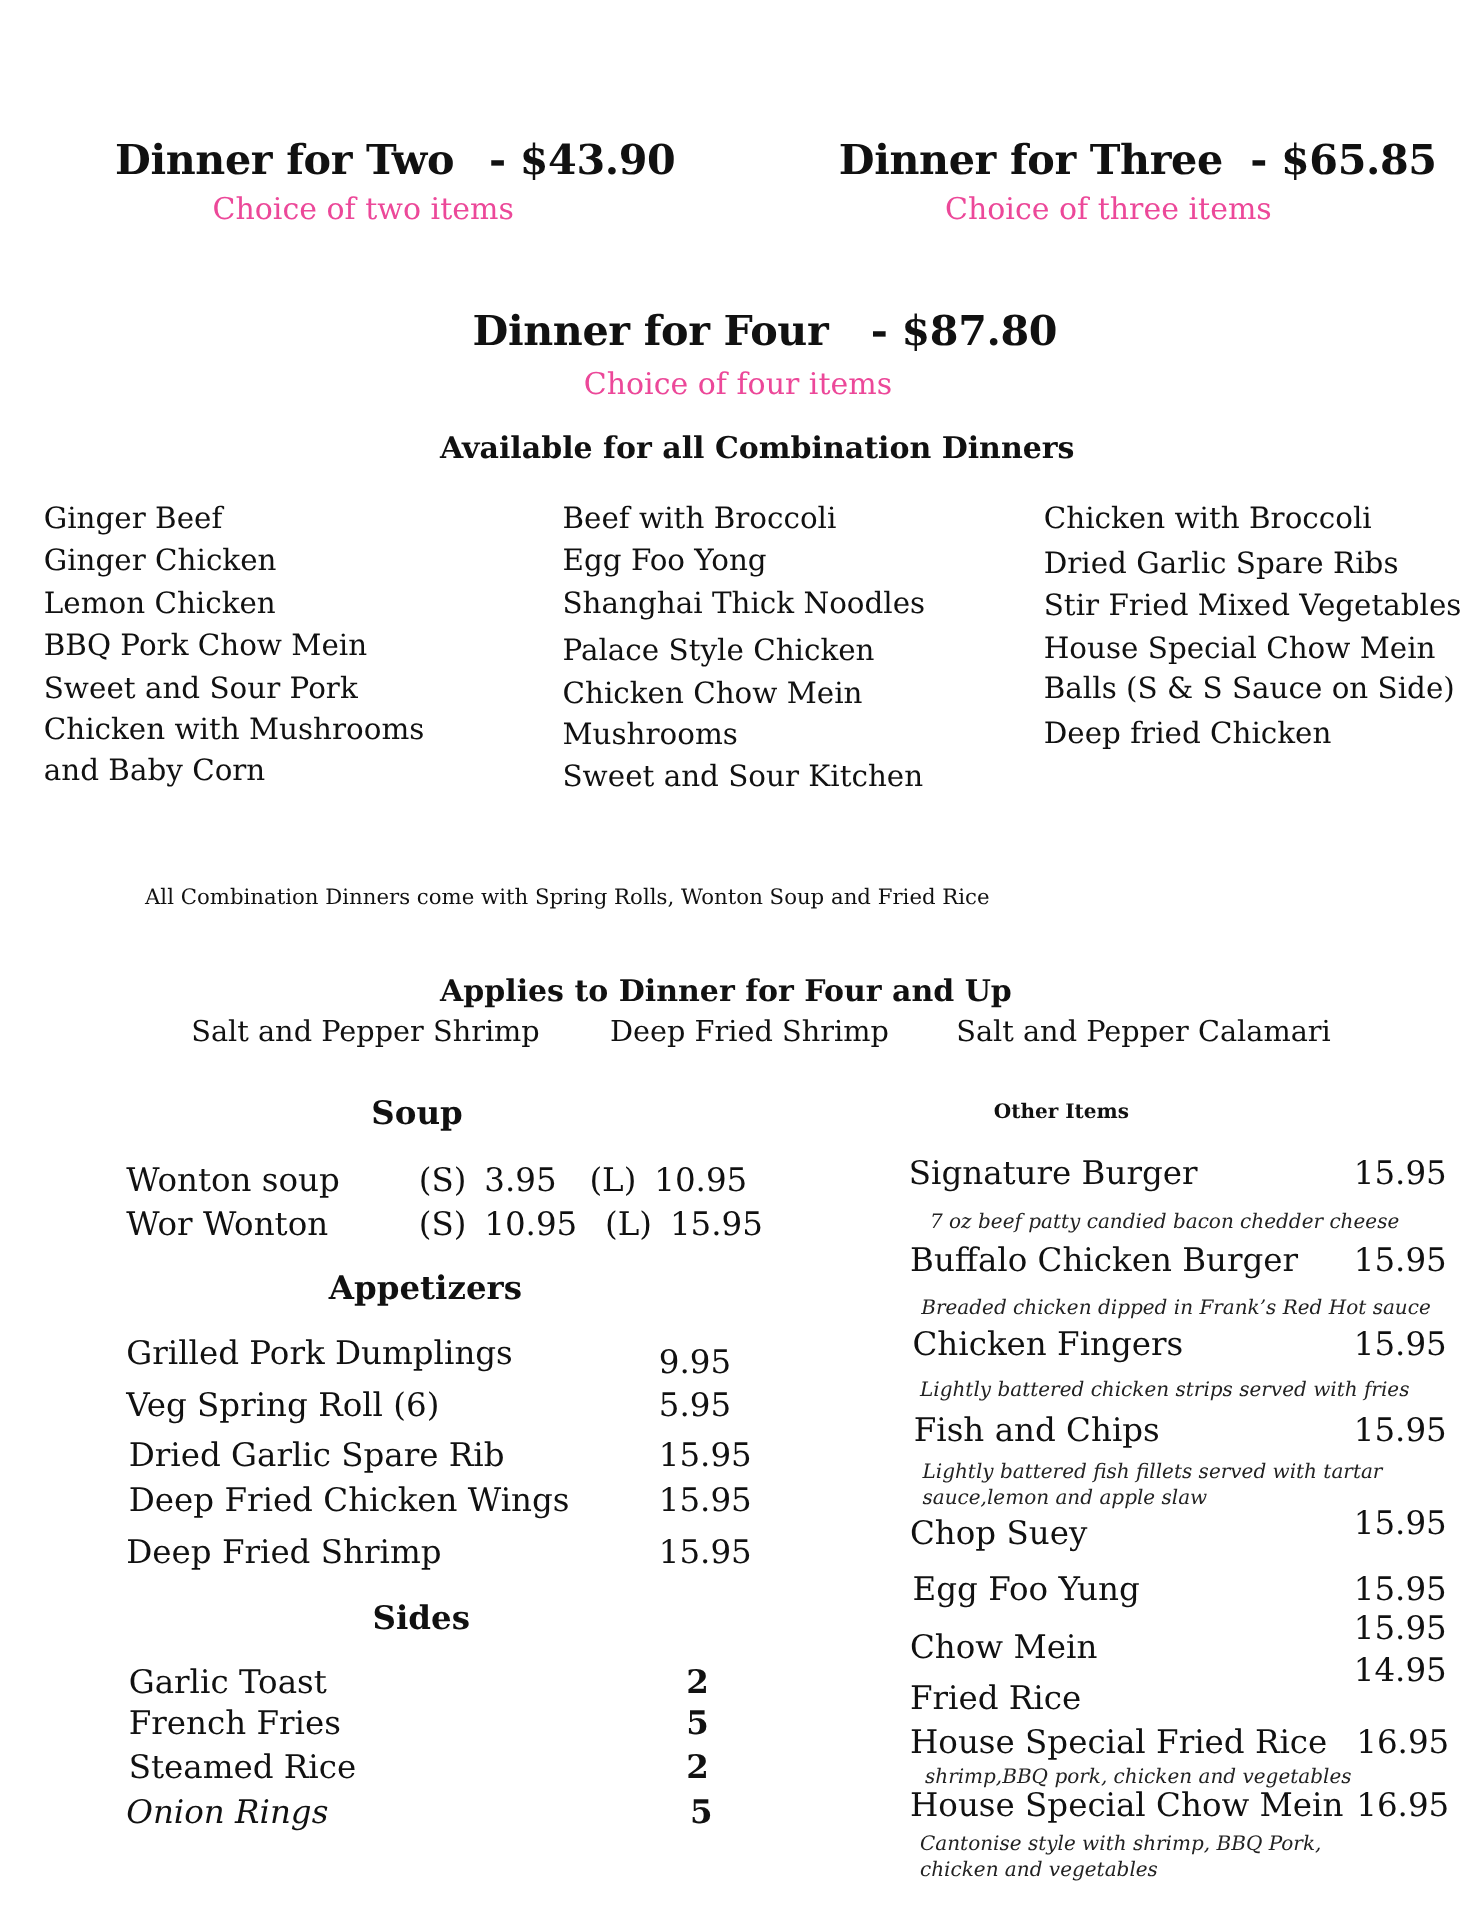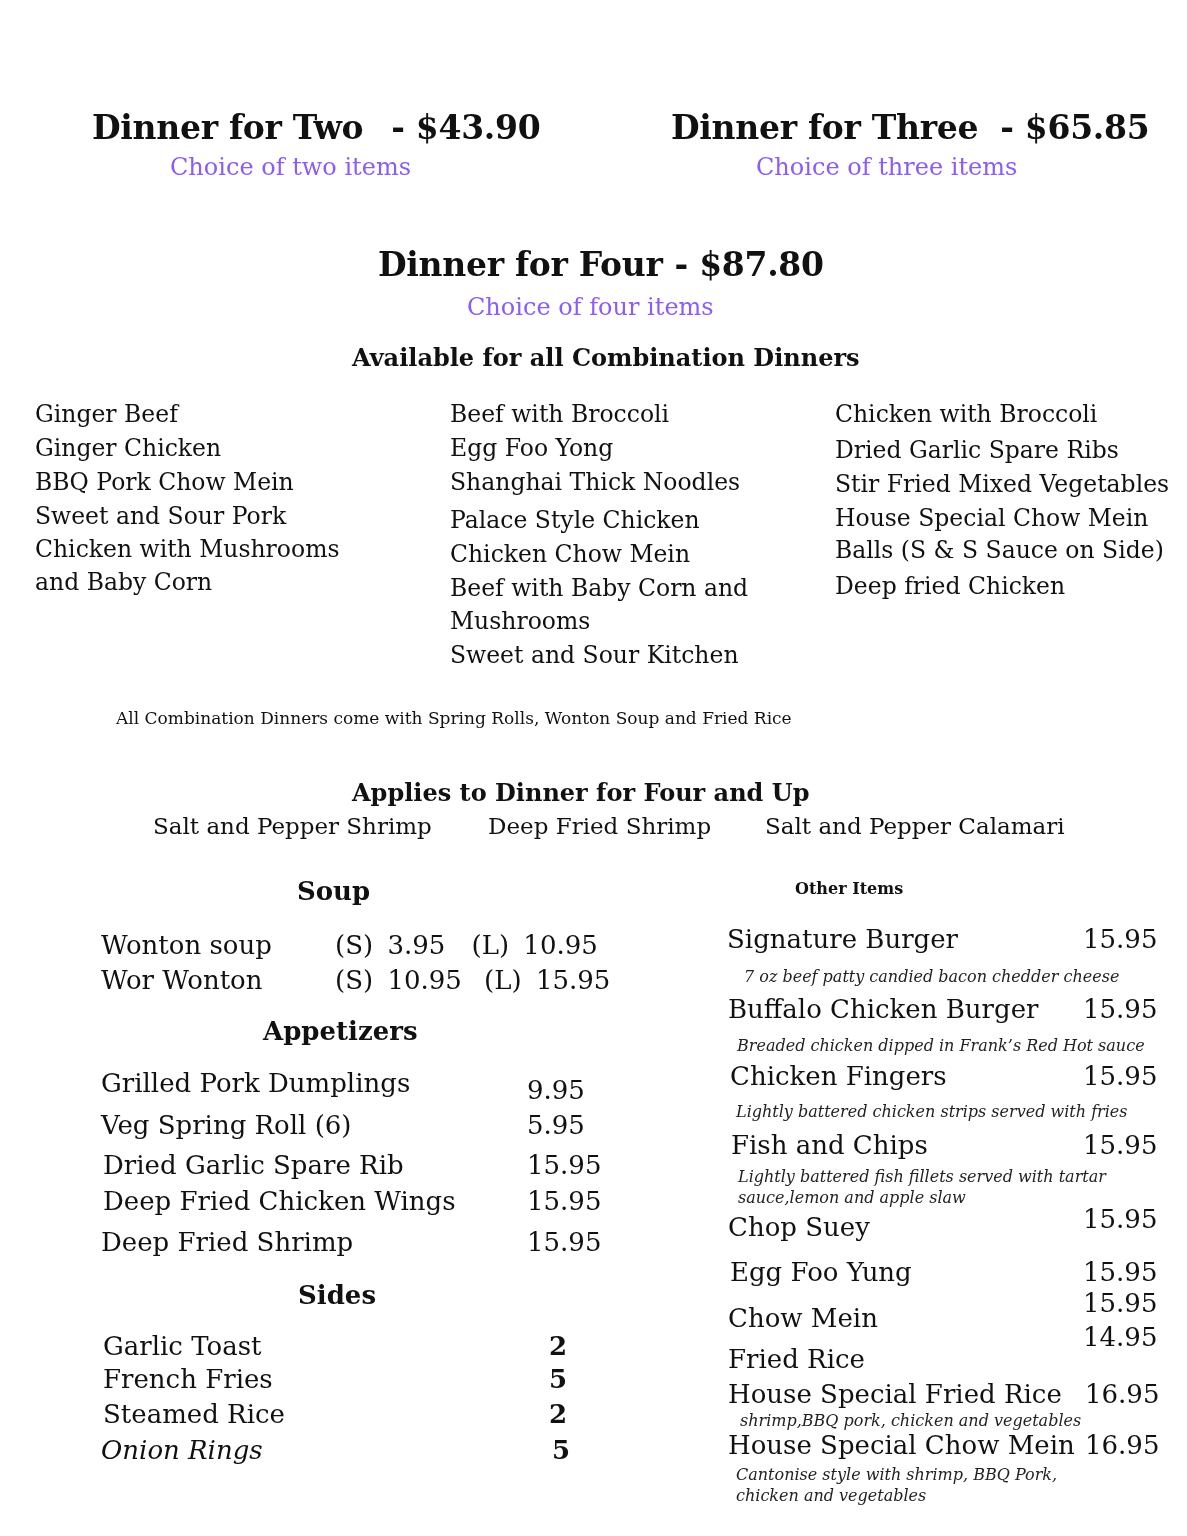--- a/index.html
+++ b/index.html
@@ -1,55 +1,55 @@
 <!DOCTYPE html>
 <html><head>
   <meta charset="utf-8">
   <style>
     html, body { margin: 0; padding: 0; background: #ffffff; }
     body { width: 1187px; height: 1536px; position: relative; overflow: hidden; color: #111; font-family: "DejaVu Serif", "Liberation Serif", serif; }
     .abs { position: absolute; white-space: nowrap; }
     .bold { font-weight: bold; }
     .title { font-size: 33px; font-weight: bold; letter-spacing: -0.3px; }
-    .sub { font-size: 24px; color: #8b5cf6; }
+    .sub { font-size: 24px; color: #ec4899; }
     .hdr { font-size: 24px; font-weight: bold; }
     .combo { font-size: 23.5px; line-height: 34px; position: absolute; }
     .combo div { white-space: nowrap; }
     .row { font-size: 26px; position: absolute; white-space: nowrap; }
     .desc { font-size: 16px; font-style: italic; position: absolute; white-space: nowrap; color: #222; }
   </style>
 </head>
 <body>
 
 <div class="abs title" style="left:92px;top:108px;"><span>Dinner for Two</span><span style="margin-left:28px;">- $43.90</span></div>
 <div class="abs sub" style="left:170px;top:153px;">Choice of two items</div>
 
 <div class="abs title" style="left:671px;top:108px;"><span>Dinner for Three</span><span style="margin-left:22px;">-  $65.85</span></div>
 <div class="abs sub" style="left:756px;top:153px;">Choice of three items</div>
 
-<div class="abs title" style="left:378px;top:245px;"><span>Dinner for Four</span><span style="margin-left:12px;">-  $87.80</span></div>
+<div class="abs title" style="left:378px;top:245px;"><span>Dinner for Four</span><span style="margin-left:34px;">-  $87.80</span></div>
 <div class="abs sub" style="left:467px;top:293px;">Choice of four items</div>
 
 <div class="abs hdr" style="left:352px;top:343px;">Available for all Combination Dinners</div>
 
 <div class="combo" style="left:35px;top:397px;">
   <div>Ginger Beef</div>
   <div>Ginger Chicken</div>
+  <div>Lemon Chicken</div>
   <div>BBQ Pork Chow Mein</div>
   <div>Sweet and Sour Pork</div>
   <div style="line-height:33px;">Chicken with  Mushrooms</div>
   <div style="line-height:33px;">and Baby Corn</div>
 </div>
 <div class="combo" style="left:450px;top:397px;">
   <div>Beef with Broccoli</div>
   <div>Egg Foo Yong</div>
   <div>Shanghai Thick Noodles</div>
   <div style="margin-top:4px;">Palace Style Chicken</div>
   <div>Chicken Chow Mein</div>
-  <div>Beef with Baby Corn and</div>
   <div style="line-height:33px;">Mushrooms</div>
   <div>Sweet and Sour Kitchen</div>
 </div>
 <div class="combo" style="left:835px;top:397px;">
   <div>Chicken with Broccoli</div>
   <div style="margin-top:2px;">Dried Garlic Spare Ribs</div>
   <div>Stir Fried Mixed Vegetables</div>
   <div>House Special Chow Mein</div>
   <div style="margin-top:-2px;">Balls (S &amp; S Sauce on Side)</div>
   <div style="margin-top:2px;">Deep fried Chicken</div>

